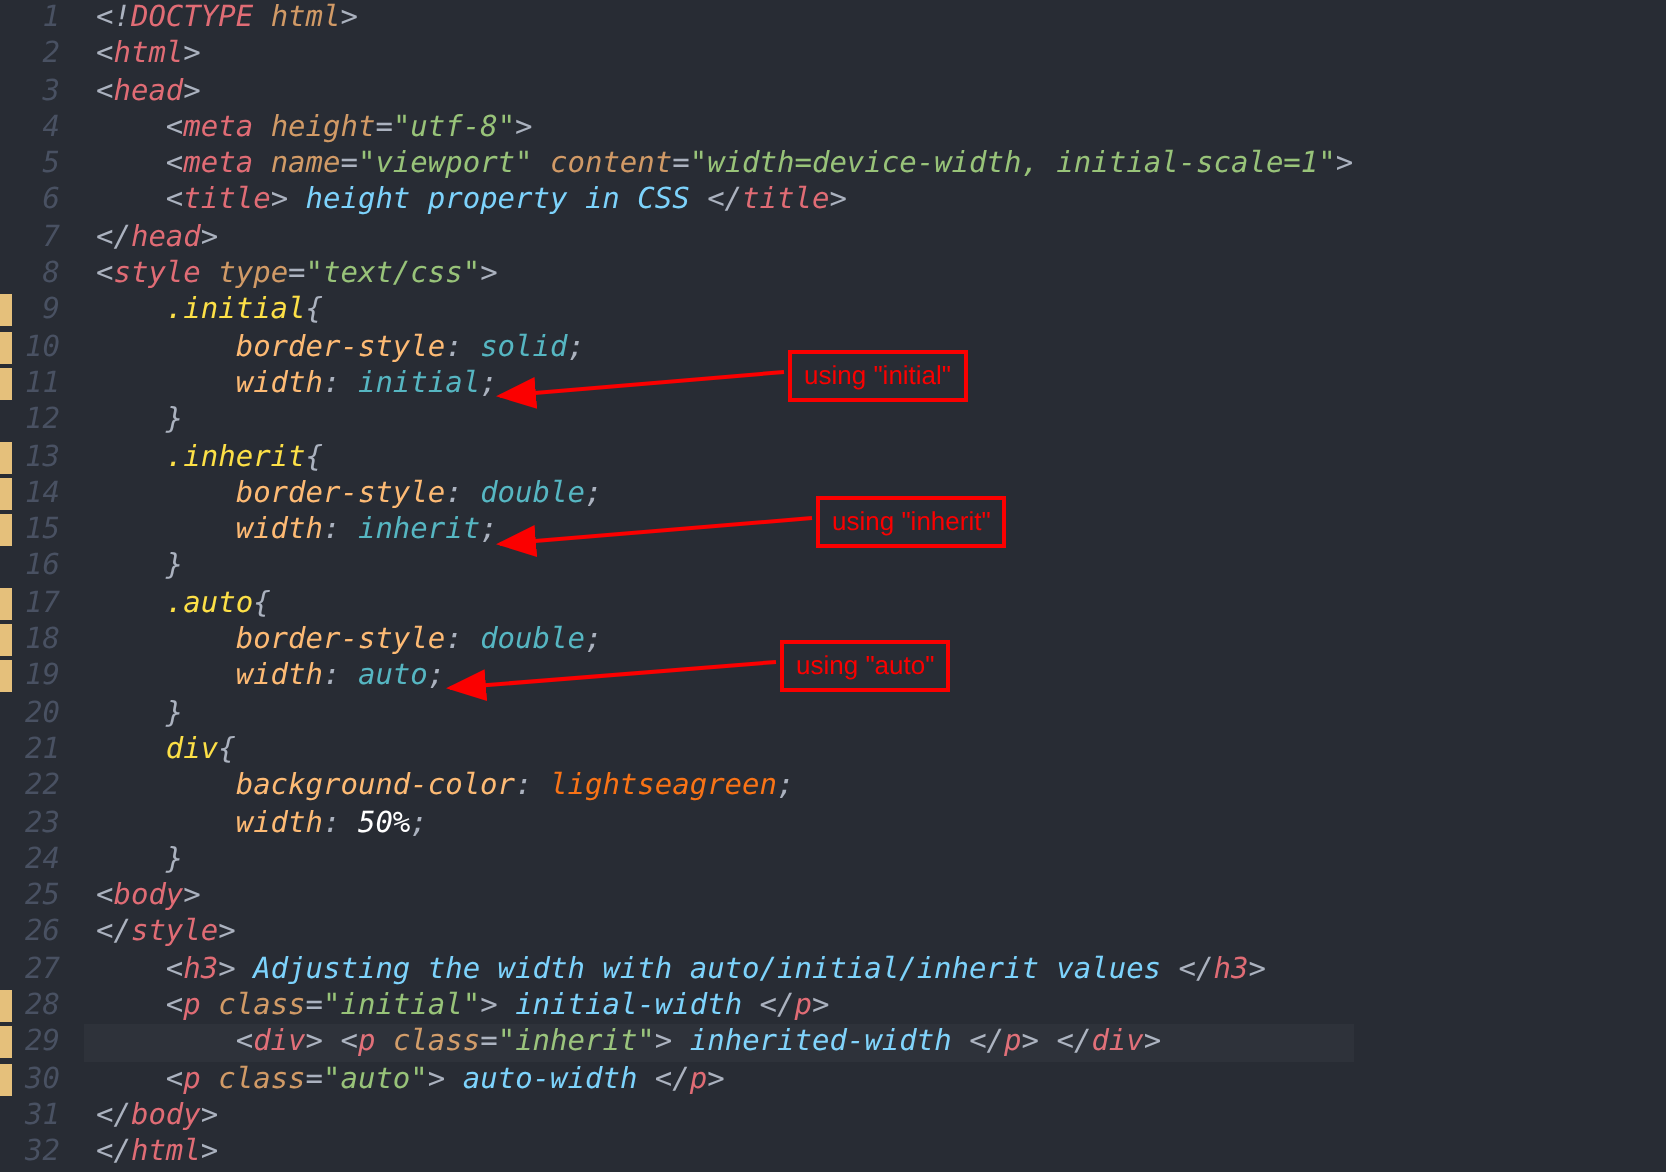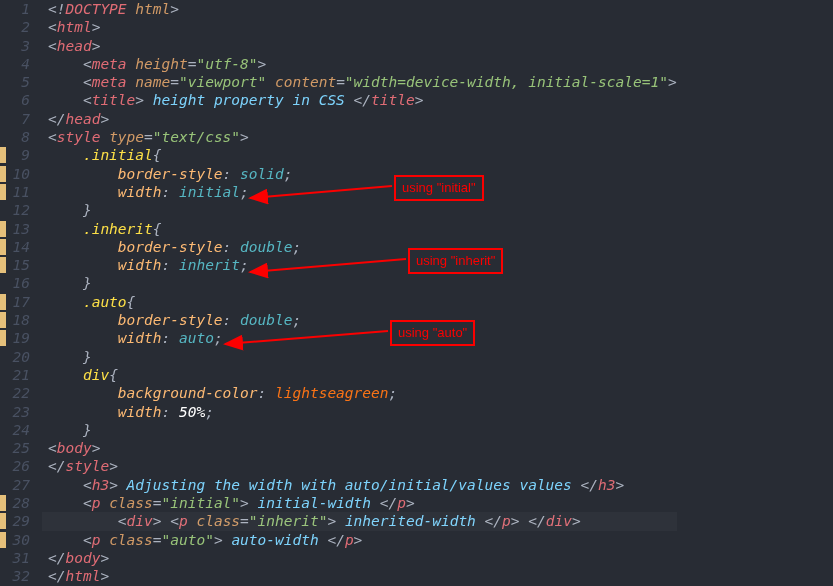--- a/index.html
+++ b/index.html
@@ -114,21 +114,21 @@
       <div class="line"><span class="pun">    </span><span class="sel">.auto</span><span class="pun">{</span></div>
       <div class="line"><span class="pun">        </span><span class="prop">border-style</span><span class="pun">: </span><span class="val">double</span><span class="pun">;</span></div>
       <div class="line"><span class="pun">        </span><span class="prop">width</span><span class="pun">: </span><span class="val">auto</span><span class="pun">;</span></div>
       <div class="line"><span class="pun">    }</span></div>
       <div class="line"><span class="pun">    </span><span class="sel">div</span><span class="pun">{</span></div>
       <div class="line"><span class="pun">        </span><span class="prop">background-color</span><span class="pun">: </span><span class="col">lightseagreen</span><span class="pun">;</span></div>
       <div class="line"><span class="pun">        </span><span class="prop">width</span><span class="pun">: </span><span class="num">50%</span><span class="pun">;</span></div>
       <div class="line"><span class="pun">    }</span></div>
       <div class="line"><span class="pun">&lt;</span><span class="tag">body</span><span class="pun">&gt;</span></div>
       <div class="line"><span class="pun">&lt;/</span><span class="tag">style</span><span class="pun">&gt;</span></div>
-      <div class="line"><span class="pun">    &lt;</span><span class="tag">h3</span><span class="pun">&gt; </span><span class="txt">Adjusting the width with auto/initial/values values </span><span class="pun">&lt;/</span><span class="tag">h3</span><span class="pun">&gt;</span></div>
+      <div class="line"><span class="pun">    &lt;</span><span class="tag">h3</span><span class="pun">&gt; </span><span class="txt">Adjusting the width with auto/initial/inherit values </span><span class="pun">&lt;/</span><span class="tag">h3</span><span class="pun">&gt;</span></div>
       <div class="line"><span class="pun">    &lt;</span><span class="tag">p</span><span class="pun"> </span><span class="attr">class</span><span class="pun">=</span><span class="str">"initial"</span><span class="pun">&gt; </span><span class="txt">initial-width </span><span class="pun">&lt;/</span><span class="tag">p</span><span class="pun">&gt;</span></div>
       <div class="line"><span class="pun">        &lt;</span><span class="tag">div</span><span class="pun">&gt; &lt;</span><span class="tag">p</span><span class="pun"> </span><span class="attr">class</span><span class="pun">=</span><span class="str">"inherit"</span><span class="pun">&gt; </span><span class="txt">inherited-width </span><span class="pun">&lt;/</span><span class="tag">p</span><span class="pun">&gt; &lt;/</span><span class="tag">div</span><span class="pun">&gt;</span></div>
       <div class="line"><span class="pun">    &lt;</span><span class="tag">p</span><span class="pun"> </span><span class="attr">class</span><span class="pun">=</span><span class="str">"auto"</span><span class="pun">&gt; </span><span class="txt">auto-width </span><span class="pun">&lt;/</span><span class="tag">p</span><span class="pun">&gt;</span></div>
       <div class="line"><span class="pun">&lt;/</span><span class="tag">body</span><span class="pun">&gt;</span></div>
       <div class="line"><span class="pun">&lt;/</span><span class="tag">html</span><span class="pun">&gt;</span></div>
     </div>
 
   <svg class="arrows" width="833" height="586">
     <defs>
       <marker id="ah" markerWidth="10" markerHeight="8" refX="9" refY="4" orient="auto">

